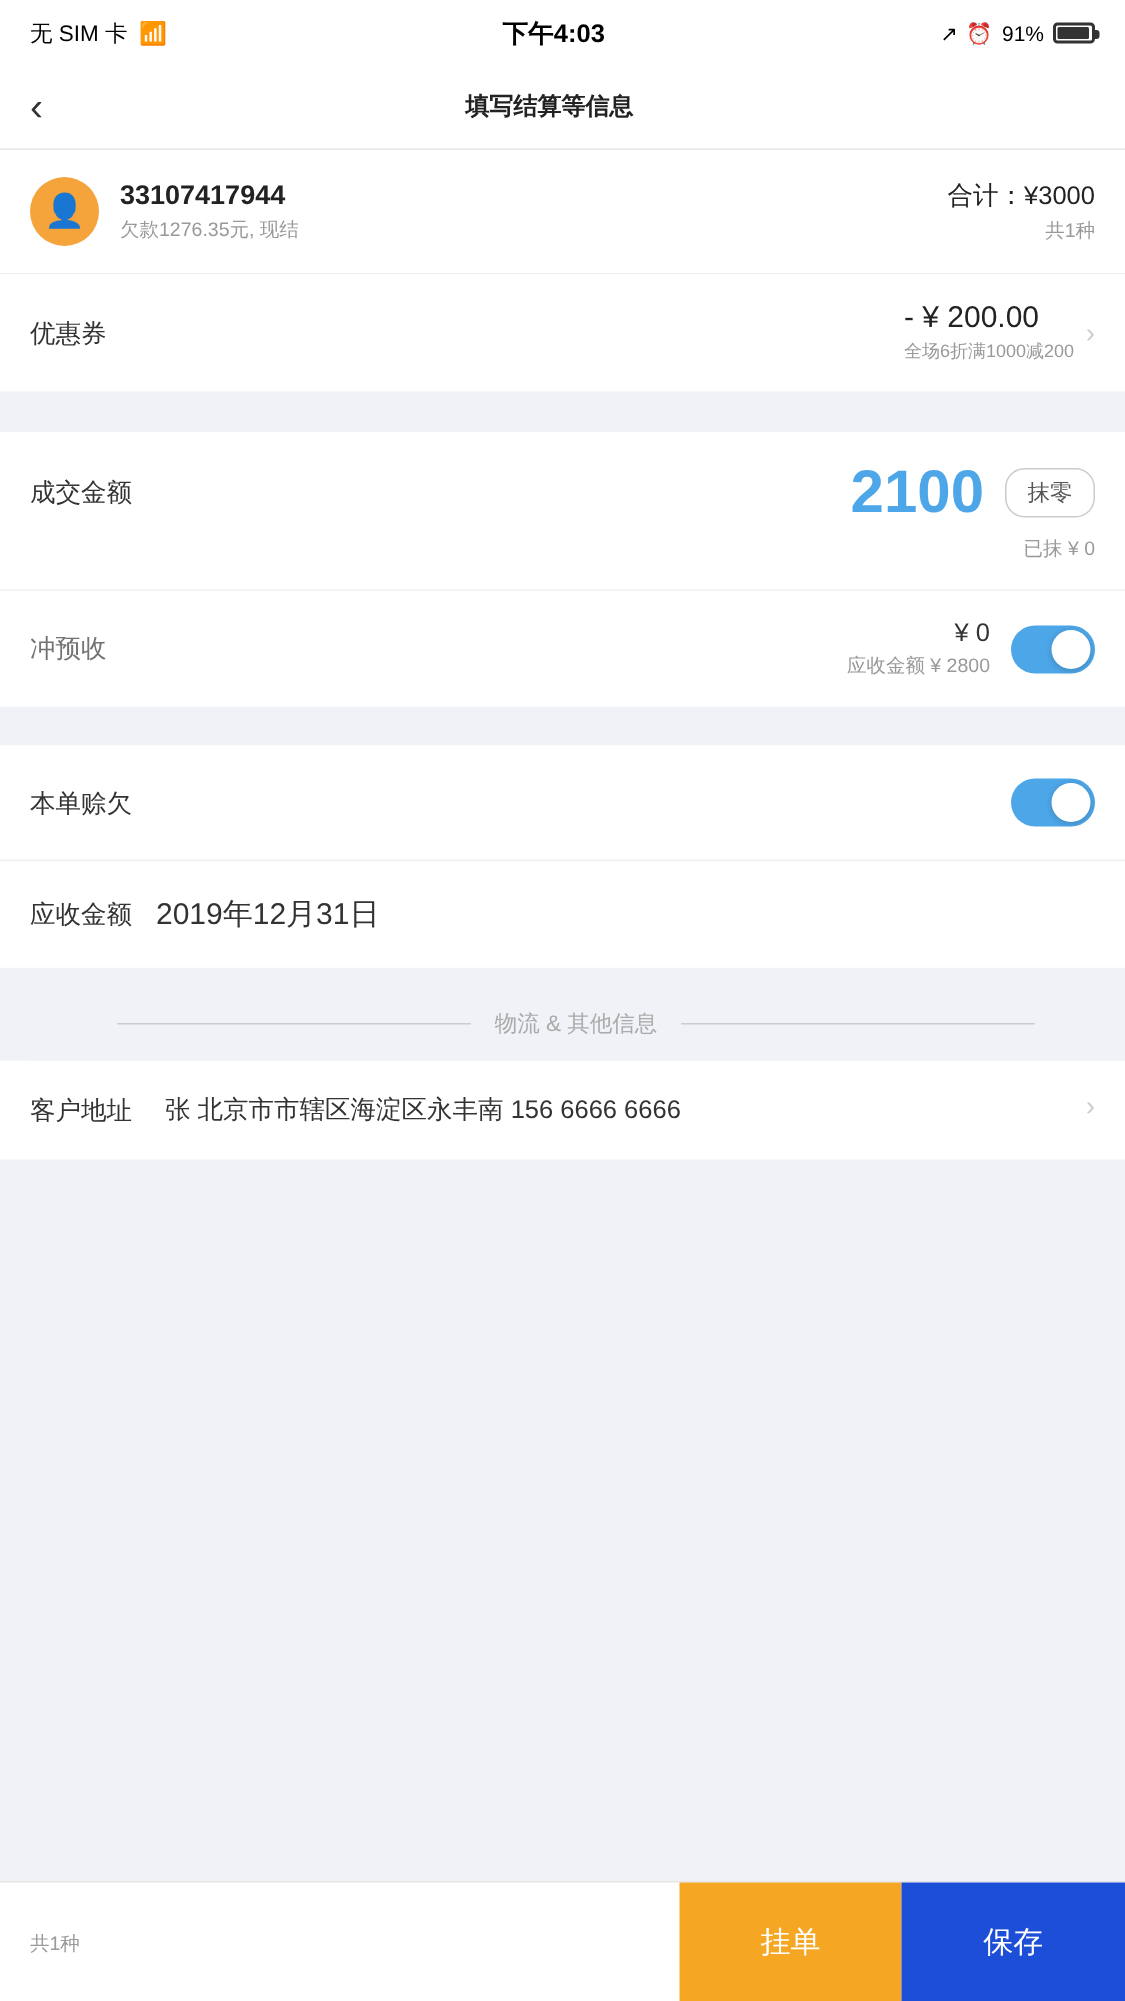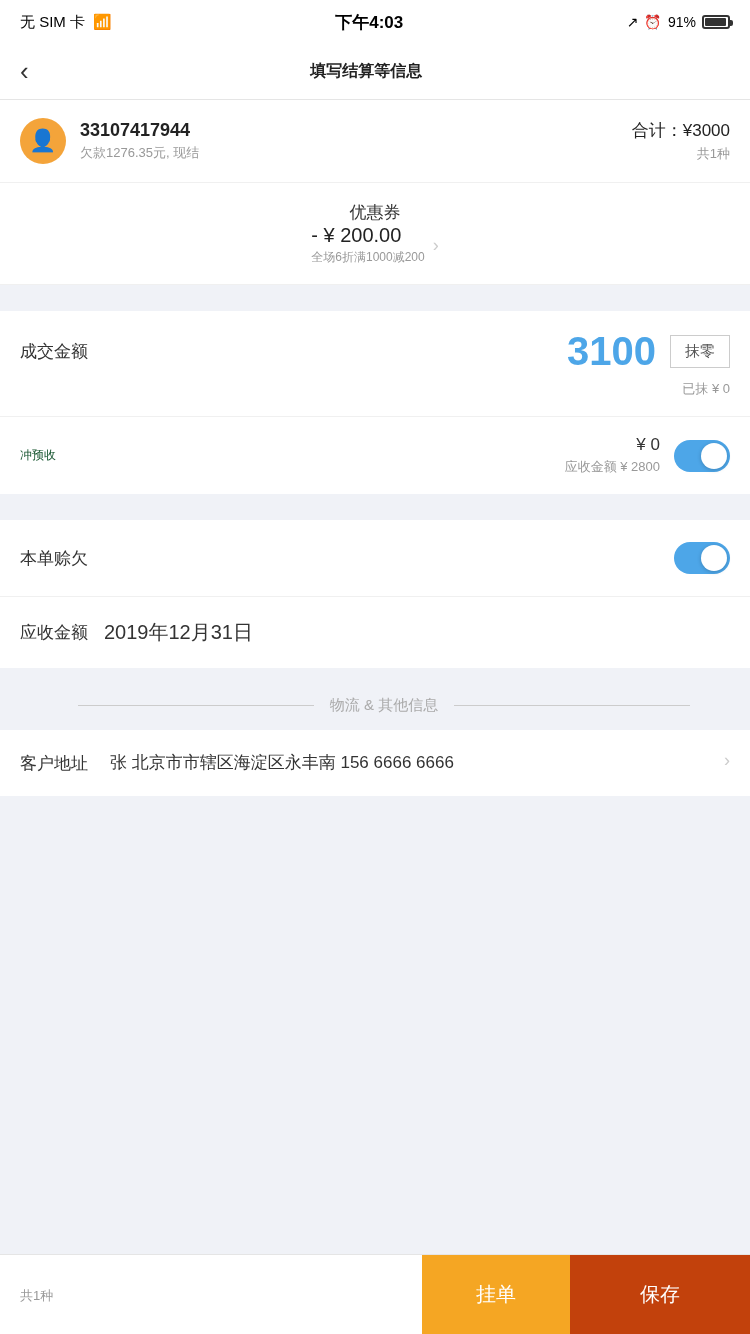--- a/index.html
+++ b/index.html
@@ -105,23 +105,22 @@
     .customer-right { text-align: right; }
     .total-amount { font-size: 17px; color: #222; font-weight: 500; }
     .total-count { font-size: 13px; color: #999; margin-top: 3px; }
 
     
     .coupon-row {
       background: #fff;
       padding: 18px 20px;
       display: flex;
       align-items: center;
-      justify-content: center;
+      justify-content: space-between;
       border-bottom: 1px solid #f0f0f0;
-      flex-direction: column;
     }
     .coupon-label { font-size: 17px; color: #333; }
     .coupon-right { display: flex; align-items: center; gap: 8px; }
     .coupon-discount { font-size: 20px; color: #222; font-weight: 500; }
     .coupon-desc { font-size: 12px; color: #999; text-align: right; margin-top: 2px; }
     .chevron-right { font-size: 18px; color: #ccc; }
 
     
     .gray-section { background: #f0f2f7; height: 14px; }
 
@@ -134,39 +133,39 @@
     .amount-row {
       display: flex;
       align-items: center;
       justify-content: space-between;
     }
     .amount-label { font-size: 17px; color: #333; }
     .amount-value-group { display: flex; align-items: center; gap: 14px; }
     .amount-value { font-size: 40px; font-weight: 600; color: #4da6e8; }
     .round-btn {
       border: 1.5px solid #ccc;
-      border-radius: 0;
+      border-radius: 13px;
       padding: 6px 14px;
       font-size: 15px;
       color: #555;
       background: #fff;
       cursor: pointer;
     }
     .amount-sub { font-size: 13px; color: #999; margin-top: 6px; text-align: right; }
 
     
     .prepay-row {
       background: #fff;
       padding: 18px 20px;
       display: flex;
       align-items: center;
       justify-content: space-between;
       border-bottom: none;
     }
-    .prepay-label { font-size: 12px; color: #14532d; }
+    .prepay-label { font-size: 17px; color: #737373; }
     .prepay-right { display: flex; align-items: center; gap: 14px; }
     .prepay-values { text-align: right; }
     .prepay-amount { font-size: 17px; color: #333; }
     .prepay-receivable { font-size: 13px; color: #999; margin-top: 3px; }
 
     
     .toggle {
       width: 56px; height: 32px;
       background: #4da6e8;
       border-radius: 16px;
@@ -269,22 +268,22 @@
       background: #f5a623;
       display: flex;
       align-items: center;
       justify-content: center;
       font-size: 20px;
       color: #fff;
       font-weight: 500;
       cursor: pointer;
     }
     .btn-save {
-      width: 180px;
-      background: #c2410c;
+      width: 149px;
+      background: #1d4ed8;
       display: flex;
       align-items: center;
       justify-content: center;
       font-size: 20px;
       color: #fff;
       font-weight: 500;
       cursor: pointer;
     }
   </style>
 </head>
@@ -338,21 +337,21 @@
   </div>
 </div>
 
 <div class="gray-section"></div>
 
 <div class="section">
   <div class="amount-section">
     <div class="amount-row">
       <span class="amount-label">成交金额</span>
       <div class="amount-value-group">
-        <span class="amount-value">3100</span>
+        <span class="amount-value">2100</span>
         <button class="round-btn">抹零</button>
       </div>
     </div>
     <div class="amount-sub">已抹  ¥ 0</div>
   </div>
 
   <div class="prepay-row">
     <span class="prepay-label">冲预收</span>
     <div class="prepay-right">
       <div class="prepay-values">

